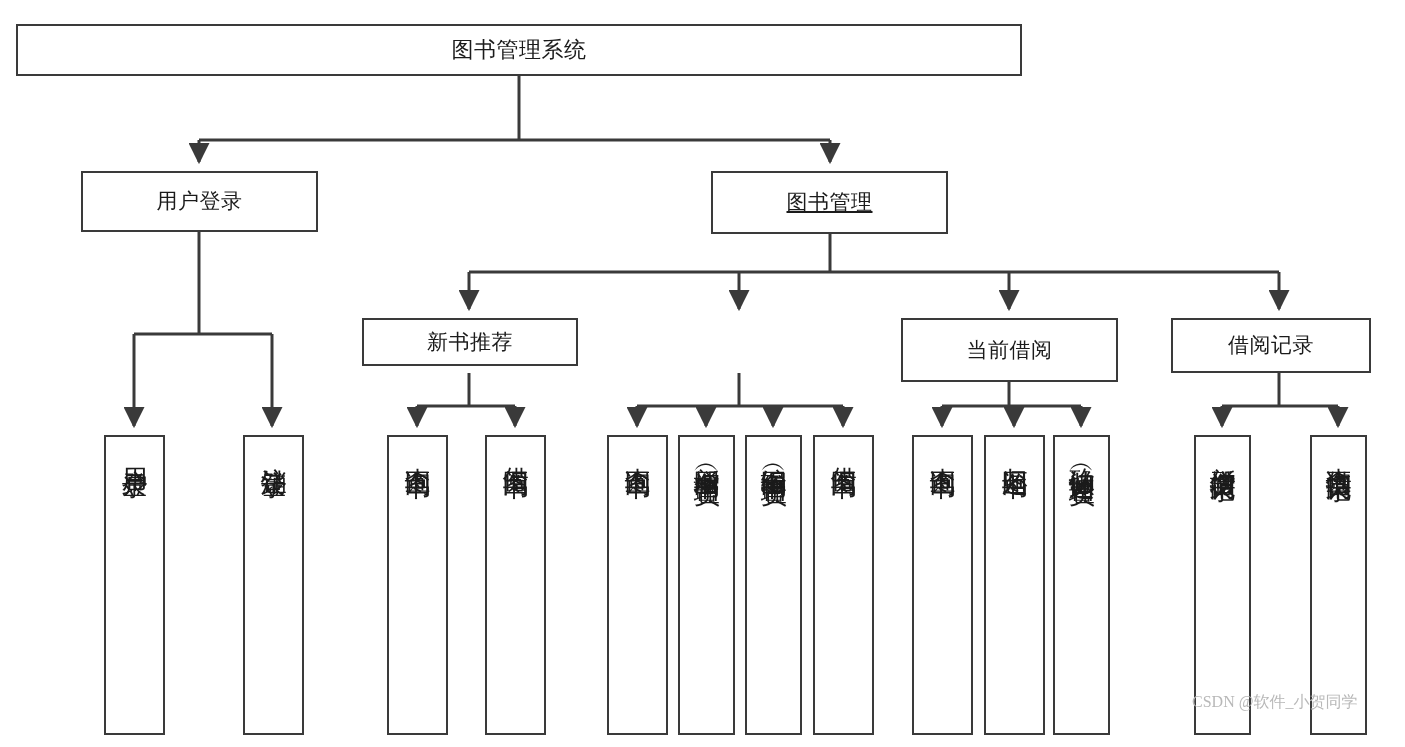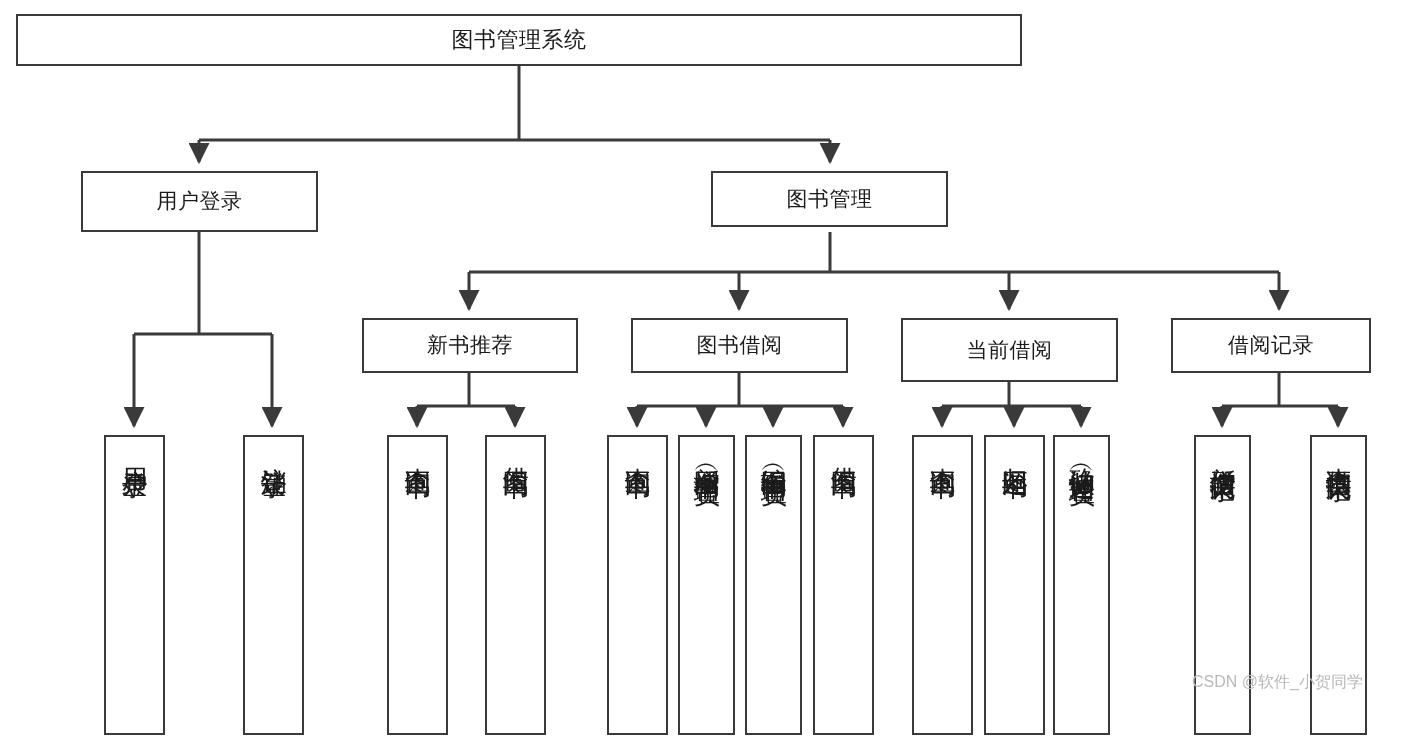--- a/index.html
+++ b/index.html
@@ -57,26 +57,26 @@
     writing-mode: vertical-rl;
     text-orientation: upright;
     font-size: 26px;
     line-height: 1.22;
     letter-spacing: 2px;
     white-space: nowrap;
   }
   .watermark {
     position: absolute;
     left: 1192px;
-    top: 672px;
+    top: 692px;
     font-size: 16px;
     color: #b8b8b8;
     white-space: nowrap;
     z-index: 3;
-    font-family: Liberation Sans, sans-serif;
+    font-family: Liberation Serif, serif;
   }
 </style>
 </head>
 <body>
 
 <div id="canvas">
 
   <svg id="edges" viewBox="0 0 1405 747" xmlns="http://www.w3.org/2000/svg">
     <defs>
       <marker id="arrow" viewBox="0 0 10 10" refX="9" refY="5" markerWidth="7" markerHeight="7" orient="auto-start-reverse">
@@ -120,36 +120,33 @@
       <path d="M 1014 406 L 1014 426" marker-end="url(#arrow)"></path>
       <path d="M 1081 406 L 1081 426" marker-end="url(#arrow)"></path>
 
       <path d="M 1279 373 L 1279 406"></path>
       <path d="M 1222 406 L 1338 406"></path>
       <path d="M 1222 406 L 1222 426" marker-end="url(#arrow)"></path>
       <path d="M 1338 406 L 1338 426" marker-end="url(#arrow)"></path>
     </g>
   </svg>
 
-  <div class="node root horiz" style="left:16px; top:14px; width:1006px; height:52px;">
+  <div class="node root horiz" style="left:16px; top:24px; width:1006px; height:52px;">
     <span class="node-label">图书管理系统</span>
   </div>
 
   <div class="node horiz" style="left:81px; top:171px; width:237px; height:61px;">
     <span class="node-label">用户登录</span>
   </div>
-  <div class="node horiz" style="left:711px; top:171px; width:237px; height:56px;">
+  <div class="node horiz" style="left:711px; top:171px; width:237px; height:63px;text-decoration:underline;">
     <span class="node-label">图书管理</span>
   </div>
 
-  <div class="node horiz" style="left:362px; top:318px; width:216px; height:55px;">
+  <div class="node horiz" style="left:362px; top:318px; width:216px; height:48px;">
     <span class="node-label">新书推荐</span>
-  </div>
-  <div class="node horiz" style="left:631px; top:318px; width:217px; height:55px;">
-    <span class="node-label">图书借阅</span>
   </div>
   <div class="node horiz" style="left:901px; top:318px; width:217px; height:64px;">
     <span class="node-label">当前借阅</span>
   </div>
   <div class="node horiz" style="left:1171px; top:318px; width:200px; height:55px;">
     <span class="node-label">借阅记录</span>
   </div>
 
   <div class="node vert" style="left:104px; top:435px; width:61px; height:300px;">
     <span class="node-label">用户登录</span>

